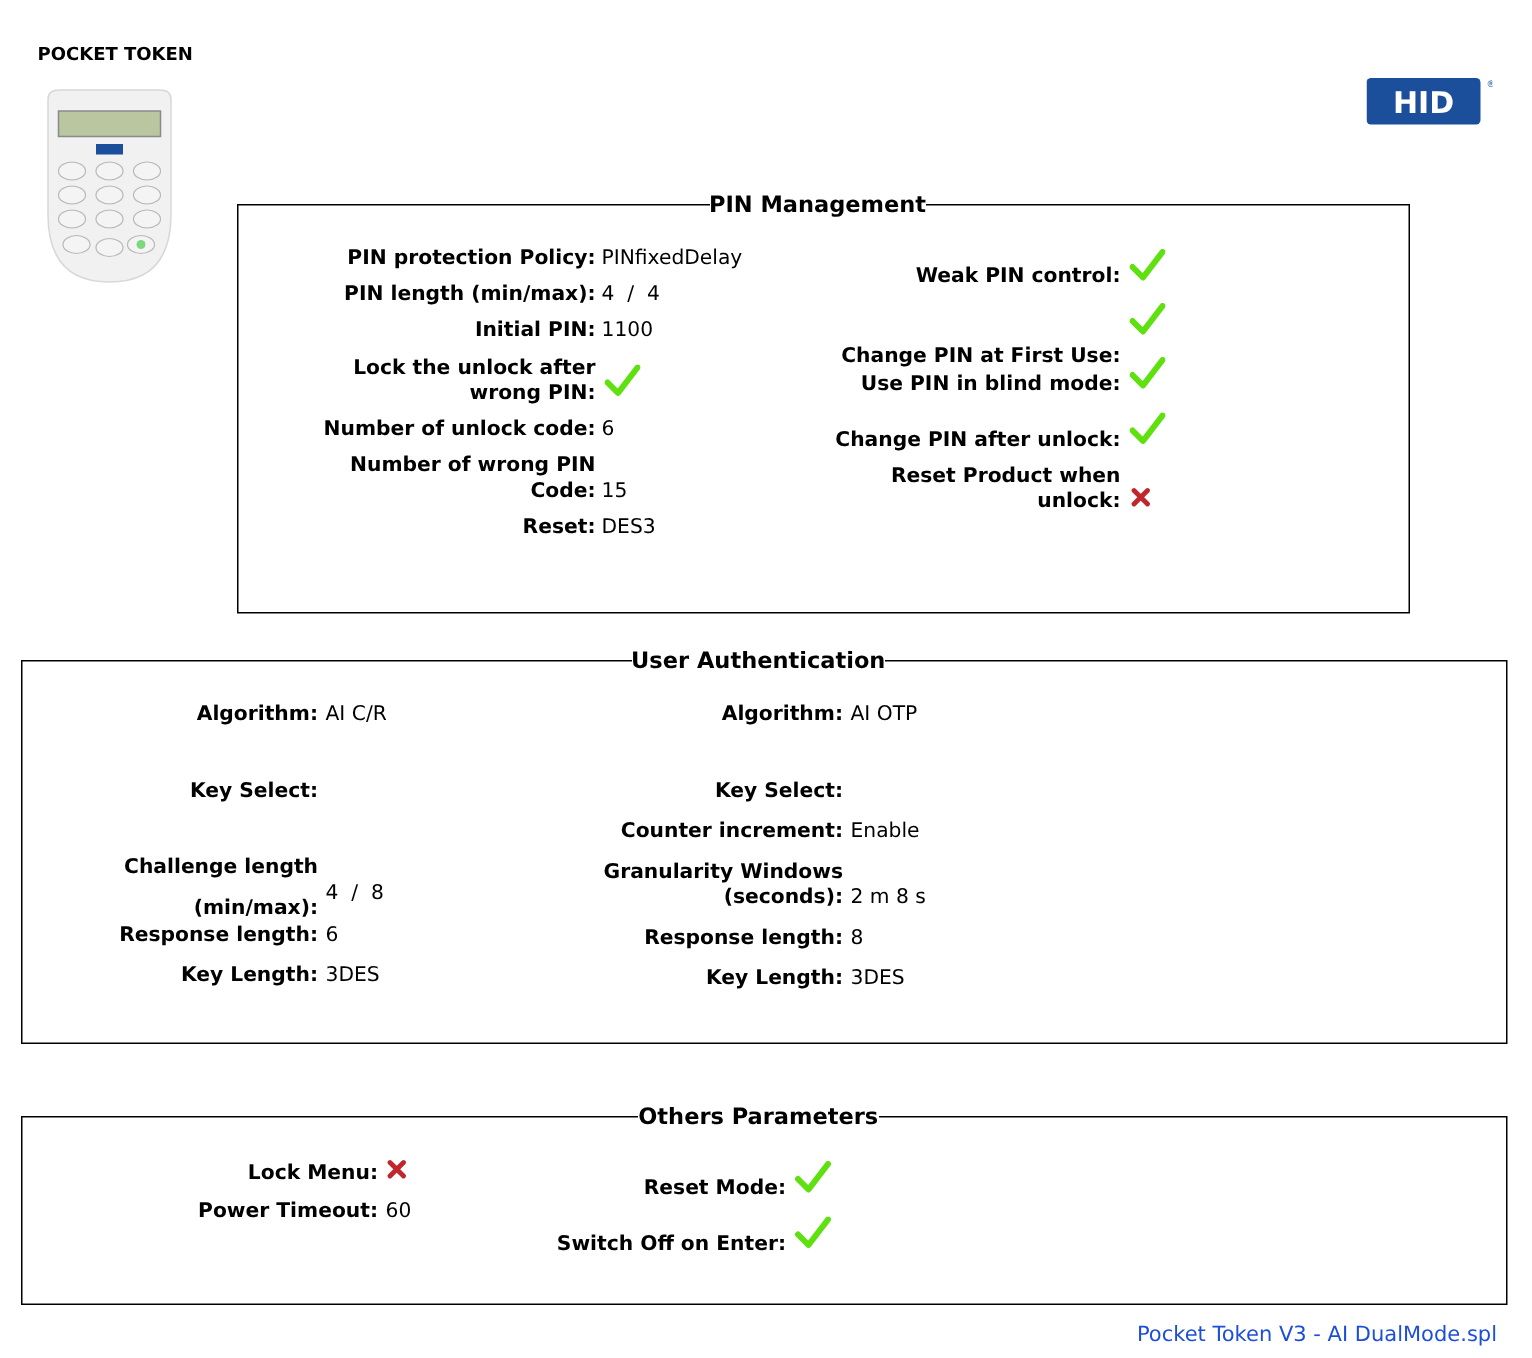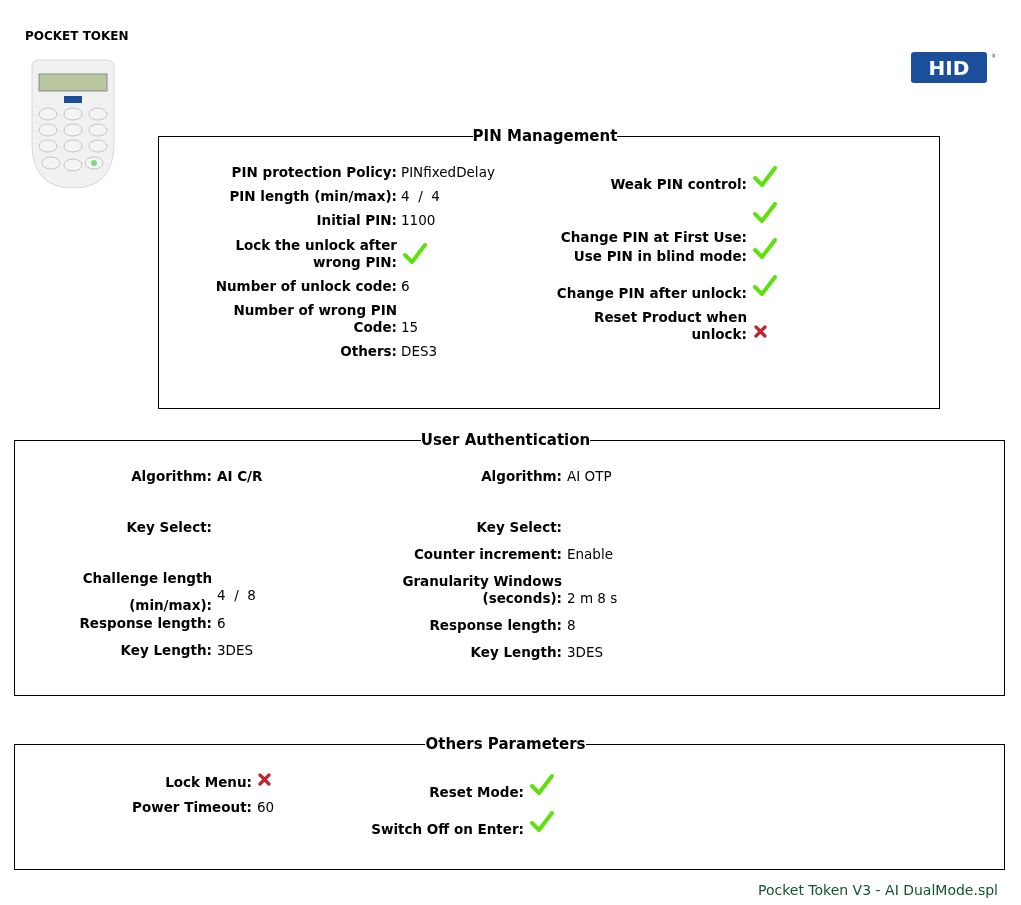--- a/index.html
+++ b/index.html
@@ -7,21 +7,21 @@
          font-family:"DejaVu Sans", sans-serif; color:#000; }
   .product-title { position:absolute; left:25px; top:29px; font-size:12px; font-weight:bold;text-align:right; }
   .device { position:absolute; left:26px; top:58px; width:94px; height:132px; }
   .hid-logo { position:absolute; left:911px; top:52px; }
   fieldset { position:absolute; border:1px solid #000; margin:0; padding:0;text-align:center; }
   legend { font-family:"DejaVu Sans", sans-serif; font-size:15px; font-weight:bold; padding:0; margin-left:-4px; line-height:16px; }
   .row { position:absolute; font-size:13.5px; }
   .lbl { position:absolute; text-align:right; font-weight:bold; line-height:17px; }
   .val { position:absolute; line-height:17px; white-space:pre; }
   .icon { position:absolute; }
-  .footer { position:absolute; right:23px; top:882px; font-size:14px; color:#14532d; }
+  .footer { position:absolute; right:23px; top:882px; font-size:14px; color:#1d4ed8; }
 </style>
 </head>
 <body>
 
 <div class="product-title">POCKET TOKEN</div>
 
 <svg class="device" viewBox="0 0 94 132">
   <path d="M6 8 Q6 2 14 2 L80 2 Q88 2 88 8 L88 85 Q88 130 47 130 Q6 130 6 85 Z" fill="#f1f1f1" stroke="#d8d8d8"></path>
   <rect x="13" y="16" width="68" height="17" fill="#b9c6a0" stroke="#8a8a8a"></rect>
   <rect x="38" y="38" width="18" height="7" fill="#1b4f9c"></rect>
@@ -67,21 +67,21 @@
       <path d="M2 12 L9 19 L22 2" fill="none" stroke="#5fe00f" stroke-width="4" stroke-linecap="round" stroke-linejoin="round"></path>
     </svg>
 
   <div class="lbl" style="left:40px; top:150px; width:199px;">Number of unlock code:</div>
   <div class="val" style="left:243px; top:150px;">6</div>
 
   <div class="lbl" style="left:40px; top:174px; width:199px;">Number of wrong PIN</div>
   <div class="lbl" style="left:40px; top:191px; width:199px;">Code:</div>
   <div class="val" style="left:243px; top:191px;">15</div>
 
-  <div class="lbl" style="left:40px; top:215px; width:199px;">Others:</div>
+  <div class="lbl" style="left:40px; top:215px; width:199px;">Reset:</div>
   <div class="val" style="left:243px; top:215px;">DES3</div>
 
   <div class="lbl" style="left:360px; top:48px; width:229px;">Weak PIN control:</div>
   <svg class="icon" style="left:595px; top:38px;" width="24" height="22" viewBox="0 0 24 22">
       <path d="M2 12 L9 19 L22 2" fill="none" stroke="#5fe00f" stroke-width="4" stroke-linecap="round" stroke-linejoin="round"></path>
     </svg>
 
   <div class="lbl" style="left:360px; top:84px; width:229px;margin-top:17px;">Change PIN at First Use:</div>
   <svg class="icon" style="left:595px; top:74px;" width="24" height="22" viewBox="0 0 24 22">
       <path d="M2 12 L9 19 L22 2" fill="none" stroke="#5fe00f" stroke-width="4" stroke-linecap="round" stroke-linejoin="round"></path>
@@ -102,21 +102,21 @@
   <svg class="icon" style="left:596px; top:197px;" width="13" height="13" viewBox="0 0 13 13">
       <path d="M2 2 L11 11 M11 2 L2 11" stroke="#c0272d" stroke-width="3.2" stroke-linecap="round"></path>
     </svg>
 </div>
 
 <fieldset style="left:14px; top:432px; width:989px; height:262px;">
   <legend>User Authentication</legend>
 </fieldset>
 <div class="row" style="left:14px; top:432px;">
   <div class="lbl" style="left:0; top:36px; width:198px;">Algorithm:</div>
-  <div class="val" style="left:203px; top:36px;font-weight:bold;">AI C/R</div>
+  <div class="val" style="left:203px; top:36px;">AI C/R</div>
 
   <div class="lbl" style="left:0; top:87px; width:198px;">Key Select:</div>
   <div class="val" style="left:203px; top:87px;"></div>
 
   <div class="lbl" style="left:0; top:138px; width:198px;">Challenge length</div>
   <div class="lbl" style="left:0; top:165px; width:198px;">(min/max):</div>
   <div class="val" style="left:203px; top:155px;">4  /  8</div>
 
   <div class="lbl" style="left:0; top:183px; width:198px;">Response length:</div>
   <div class="val" style="left:203px; top:183px;">6</div>

